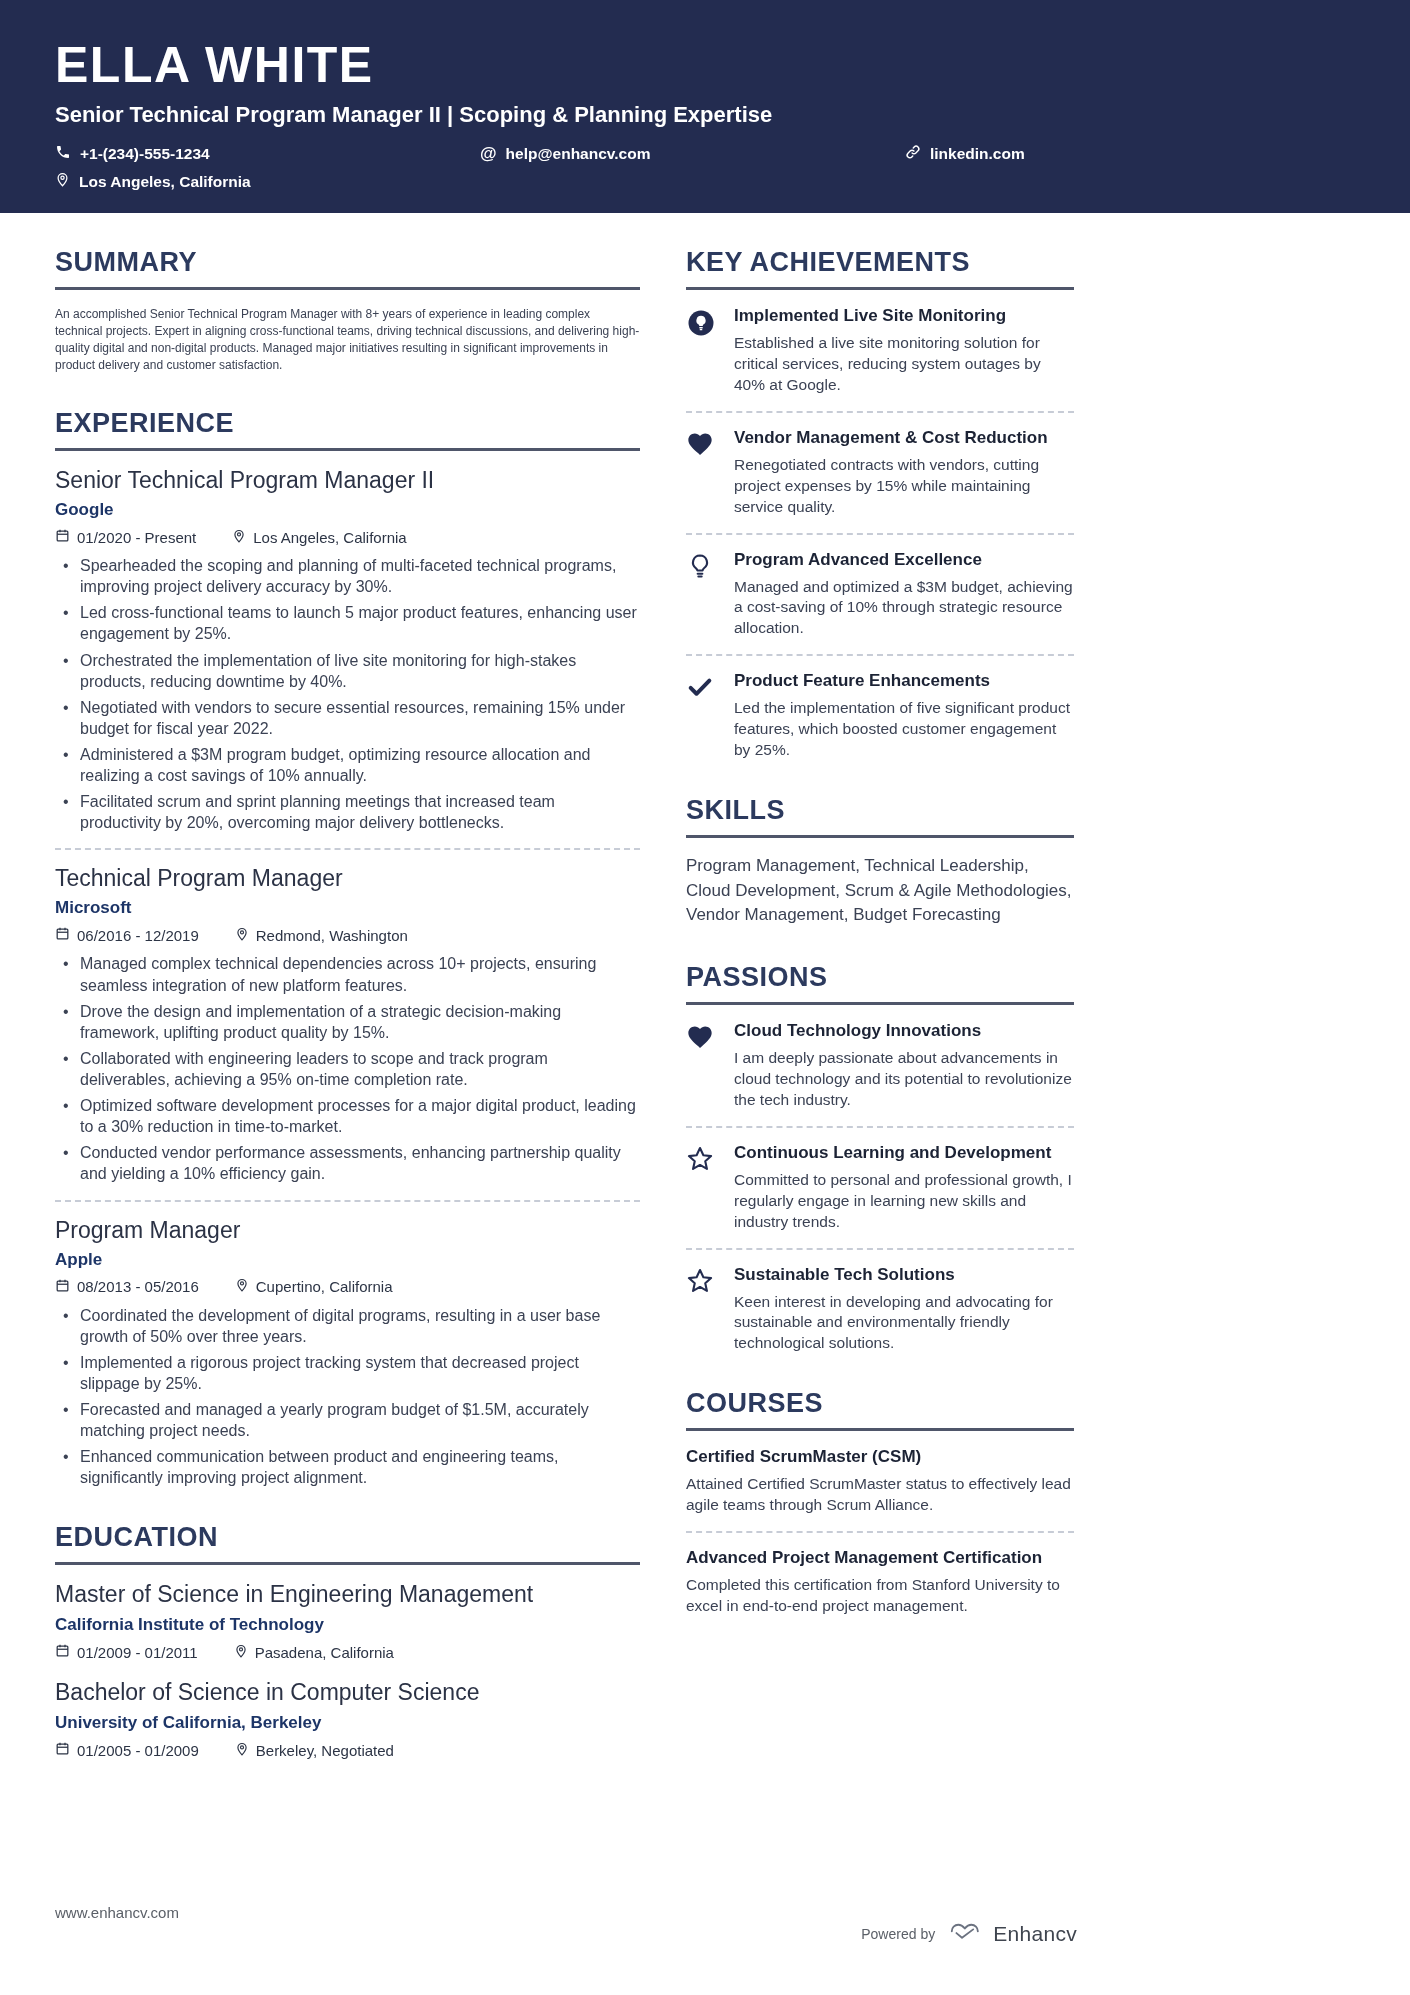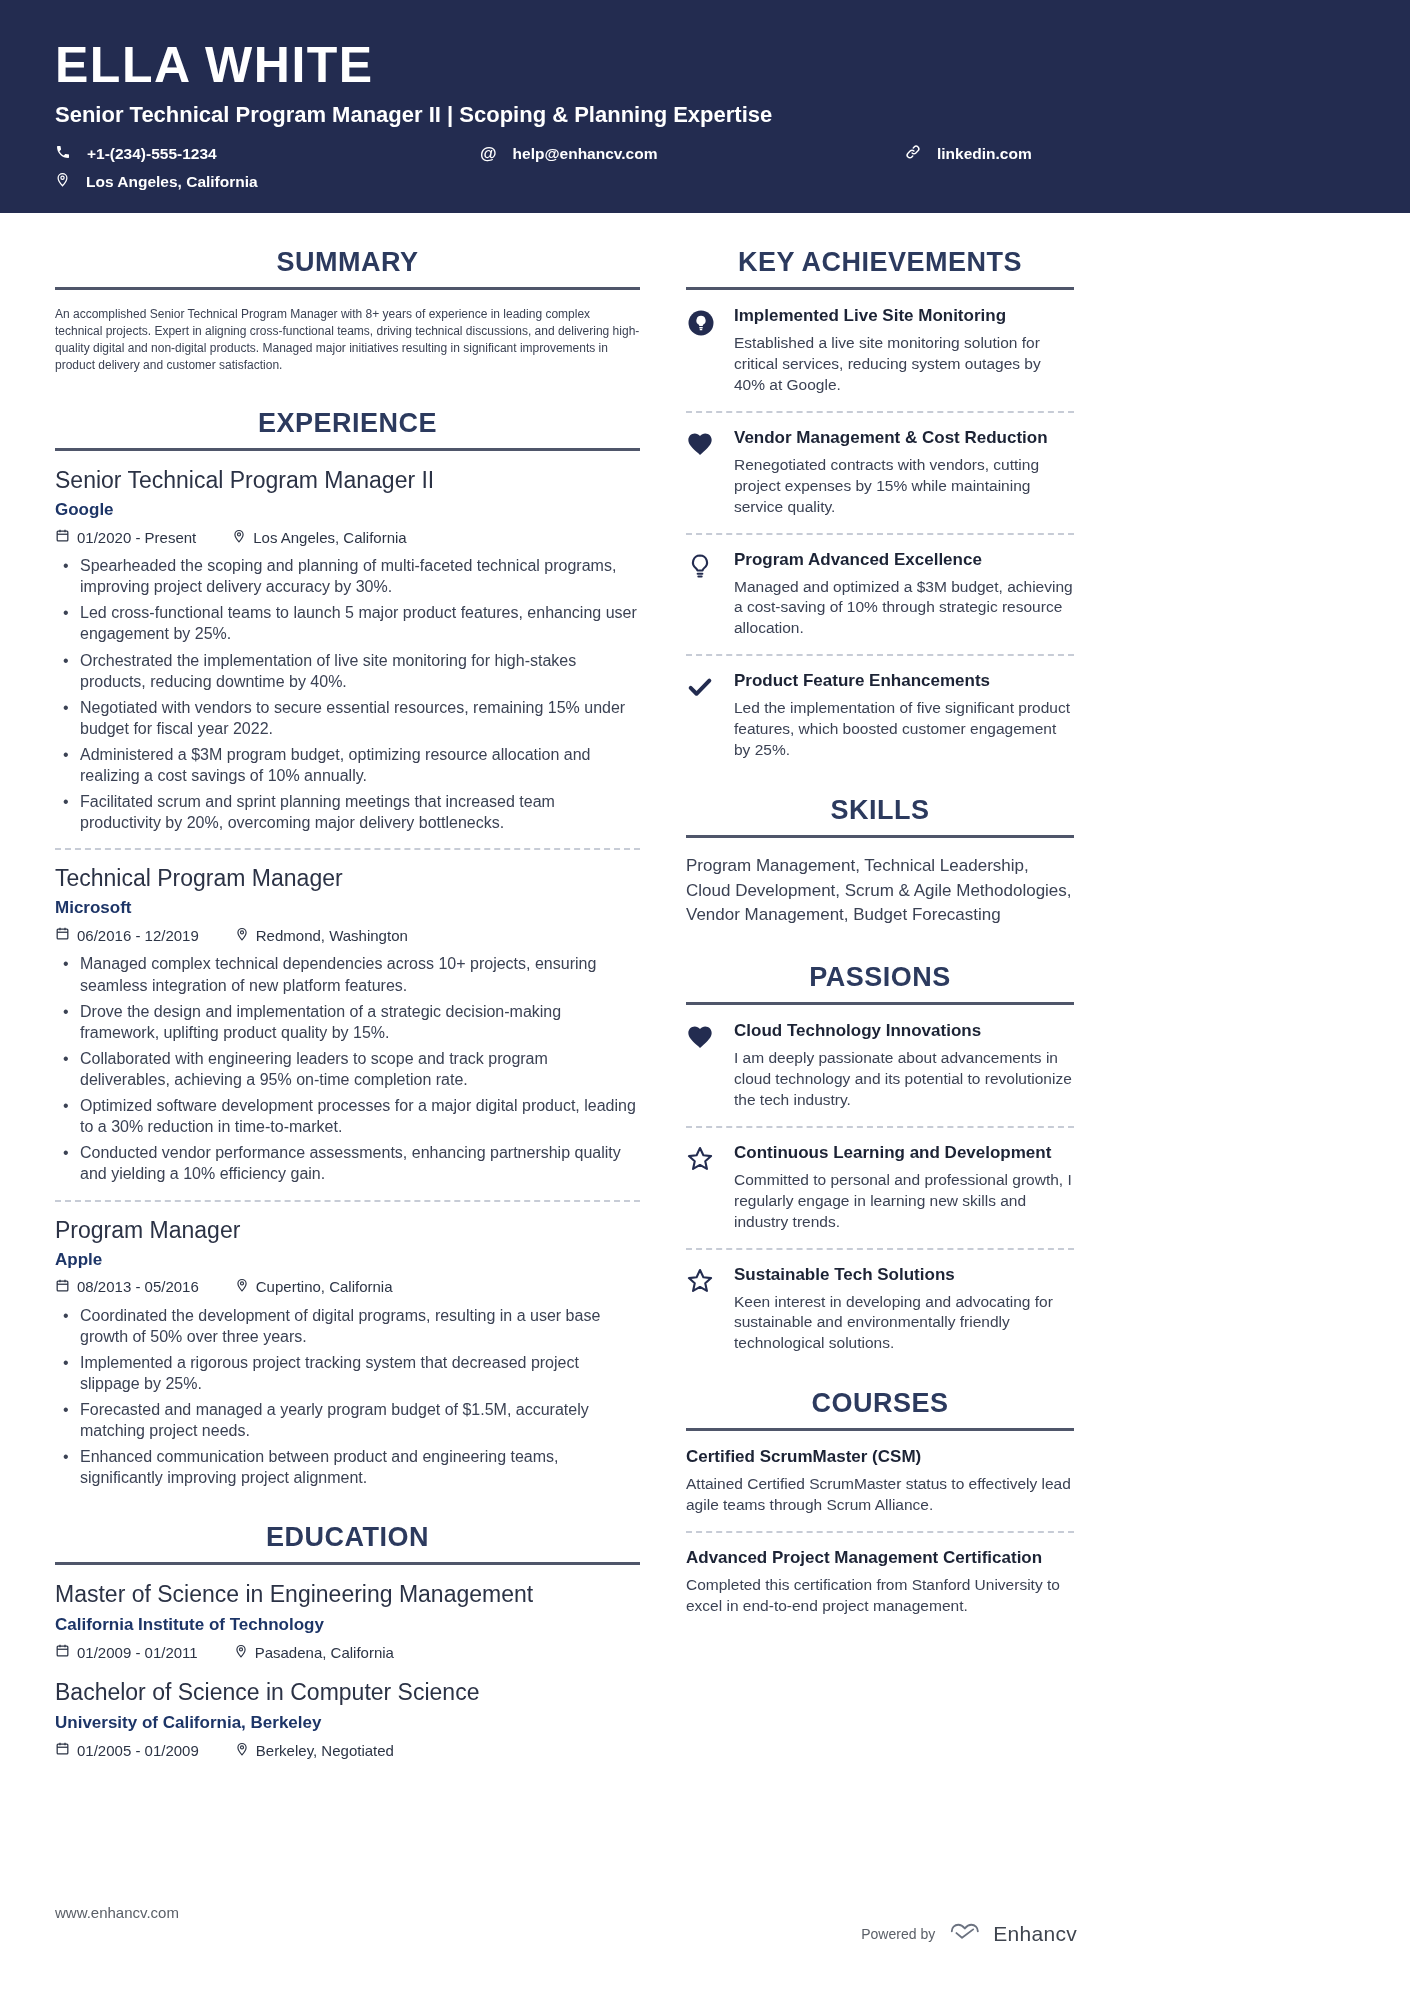--- a/index.html
+++ b/index.html
@@ -28,41 +28,40 @@
     font-weight: 700;
     margin-bottom: 16px;
   }
   .contact-grid {
     display: grid;
     grid-template-columns: 425px 425px auto;
     row-gap: 8px;
     font-size: 15.5px;
     font-weight: 700;
   }
-  .contact-item { display: flex; align-items: center; gap: 16px; }
+  .contact-item { display: flex; align-items: center; gap: 9px; }
   .contact-item svg, .contact-item .at-glyph { flex: 0 0 auto; }
   .at-glyph { font-size: 17px; font-weight: 700; }
   
   .content {
     display: flex;
     padding: 34px 0 0 55px;
     gap: 46px;
   }
   .left-col { width: 585px; }
   .right-col { width: 388px; }
   .section { margin-bottom: 34px; }
   .section-heading {
     font-size: 27px;
     font-weight: 700;
     color: #2c3a5e;
     letter-spacing: 0.5px;
     padding-bottom: 9px;
     border-bottom: 3px solid #4f566a;
     margin-bottom: 16px;
-    text-align: center;
   }
   .body-text { font-size: 12px; line-height: 1.42; color: #3b4254; }
   
   .job-title { font-size: 23px; color: #2b3245; font-weight: 400; margin-bottom: 6px; }
   .company { font-size: 17px; font-weight: 700; color: #1d3567; margin-bottom: 8px; }
   .meta-row { display: flex; align-items: center; gap: 36px; font-size: 15px; color: #2c3445; margin-bottom: 9px; }
   .meta-item { display: flex; align-items: center; gap: 7px; }
   ul.bullets { list-style: none; padding-left: 6px; margin-top: 2px; }
   ul.bullets li {
     position: relative;

